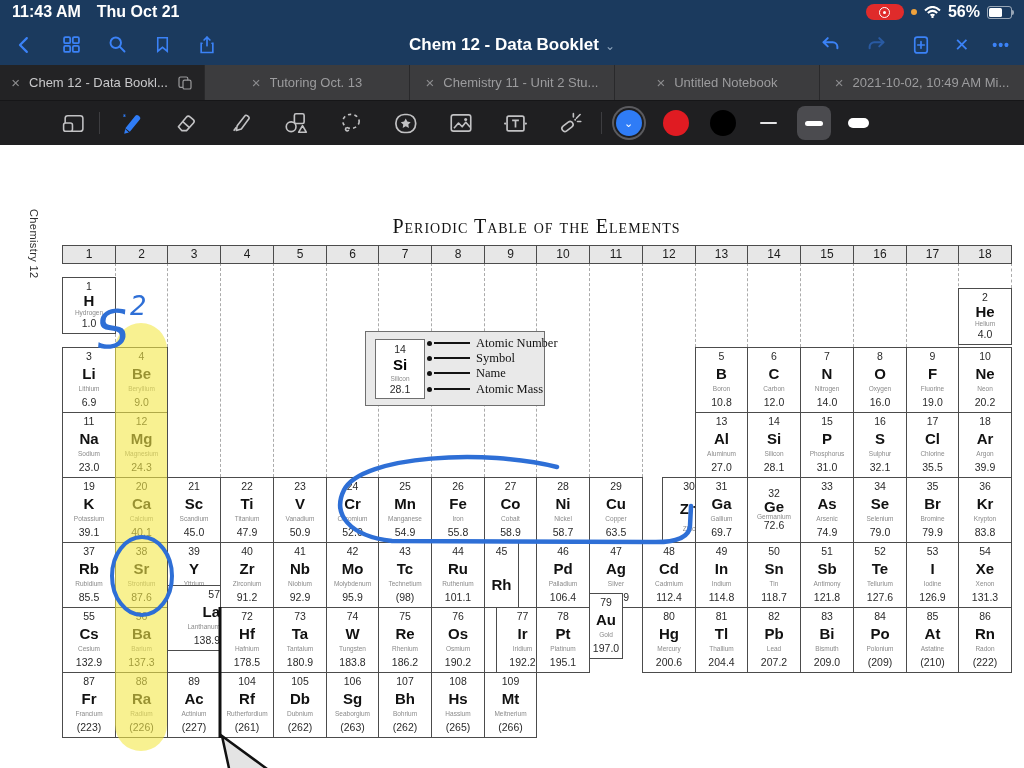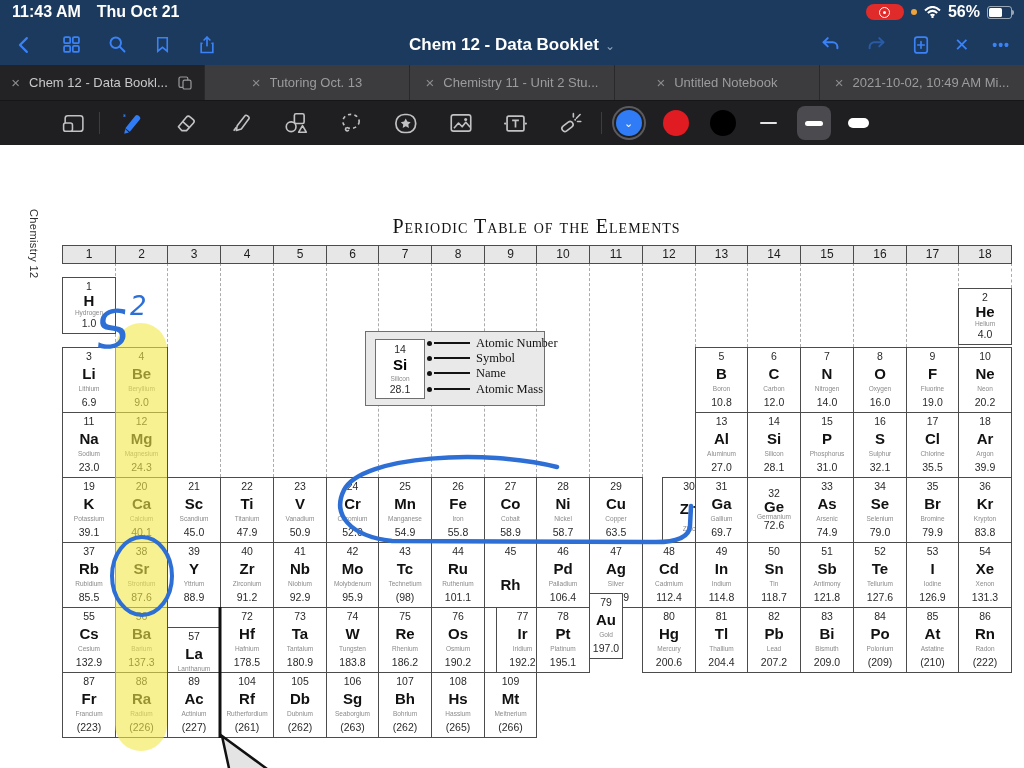--- a/index.html
+++ b/index.html
@@ -626,21 +626,21 @@
           <span class="sym">Tc</span>
           <span class="nm">Technetium</span>
           <span class="mass">(98)</span>
         </div>
         <div class="cell" style="left: 431px; width: 54px; top: 397px; height: 66px;">
           <span class="num">44</span>
           <span class="sym">Ru</span>
           <span class="nm">Ruthenium</span>
           <span class="mass">101.1</span>
         </div>
-        <div class="cell" style="left: 484px; width: 53px; top: 397px; height: 66px; gap: 20px;">
+        <div class="cell" style="left: 484px; width: 35px; top: 397px; height: 66px; gap: 20px;">
           <span class="num">45</span>
           <span class="sym">Rh</span>
           <span class="nm">Rhodium</span>
           <span class="mass">102.9</span>
         </div>
         <div class="cell" style="left: 536px; width: 54px; top: 397px; height: 66px;">
           <span class="num">46</span>
           <span class="sym">Pd</span>
           <span class="nm">Palladium</span>
           <span class="mass">106.4</span>
@@ -698,21 +698,21 @@
           <span class="sym">Cs</span>
           <span class="nm">Cesium</span>
           <span class="mass">132.9</span>
         </div>
         <div class="cell" style="left: 115px; width: 53px; top: 462px; height: 66px;">
           <span class="num">56</span>
           <span class="sym">Ba</span>
           <span class="nm">Barium</span>
           <span class="mass">137.3</span>
         </div>
-        <div class="cell" style="left: 167px; width: 54px; top: 482px; height: 66px;">
+        <div class="cell" style="left: 167px; width: 54px; top: 440px; height: 66px; align-items: flex-end;">
           <span class="num">57</span>
           <span class="sym">La</span>
           <span class="nm">Lanthanum</span>
           <span class="mass">138.9</span>
         </div>
         <div class="cell" style="left: 220px; width: 54px; top: 462px; height: 66px;">
           <span class="num">72</span>
           <span class="sym">Hf</span>
           <span class="nm">Hafnium</span>
           <span class="mass">178.5</span>

